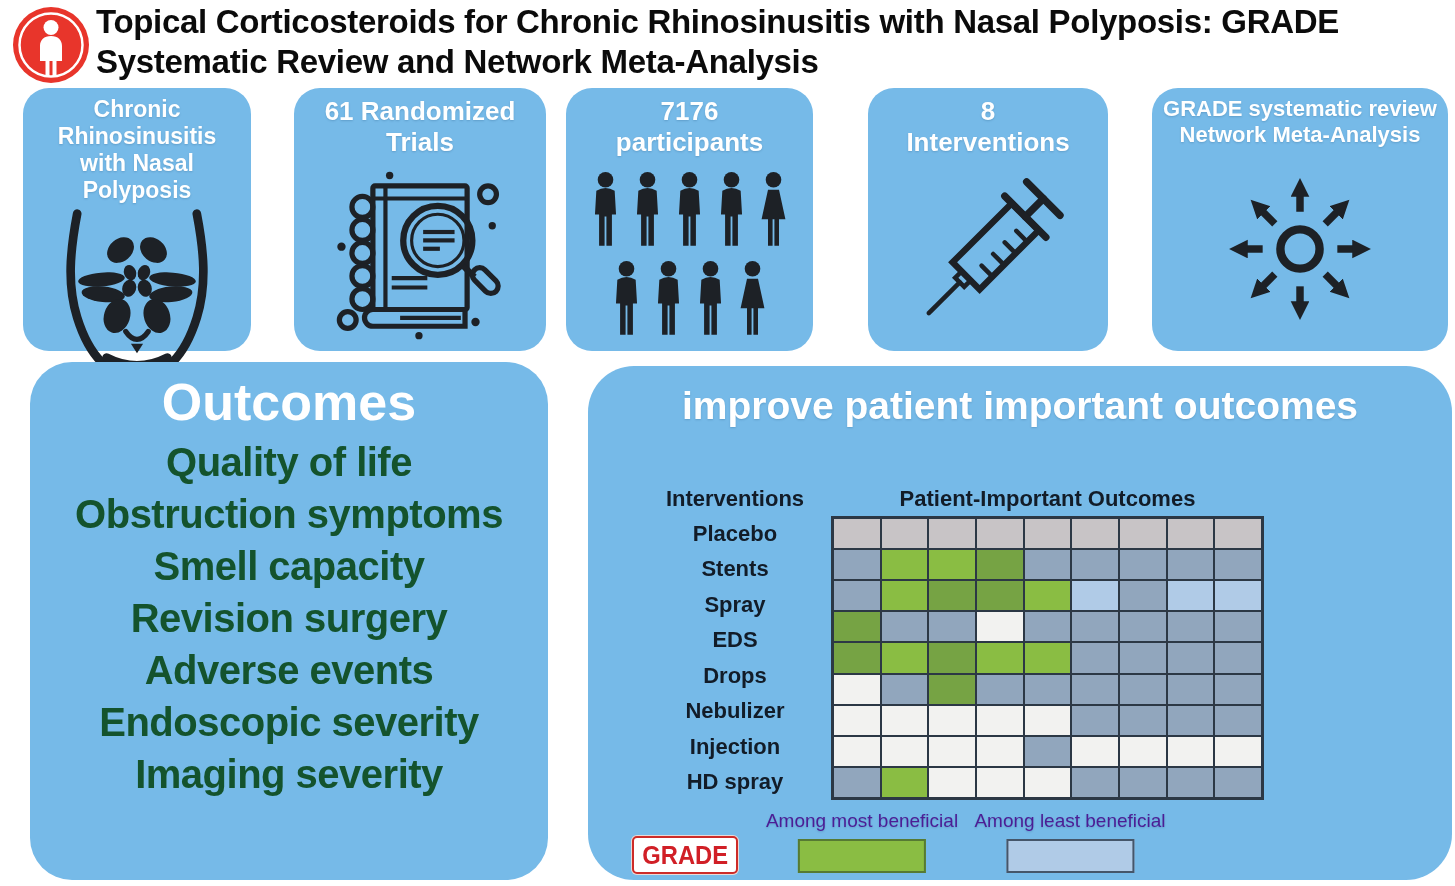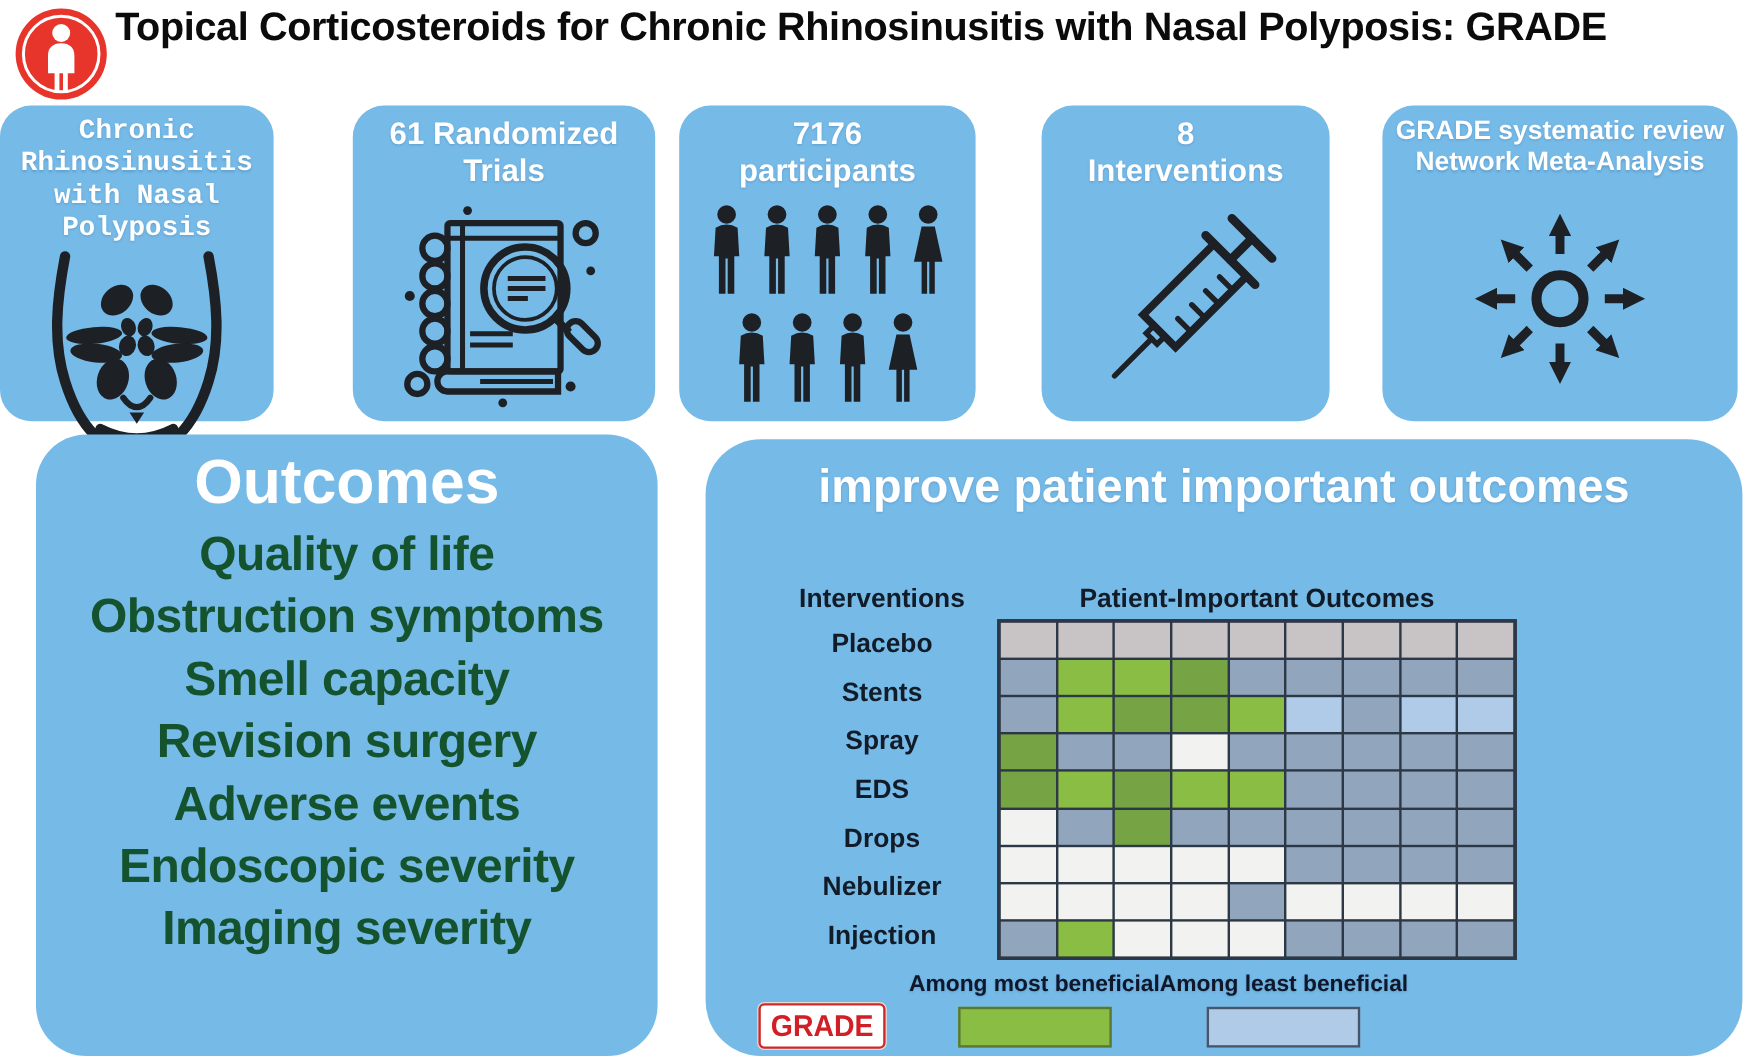--- a/index.html
+++ b/index.html
@@ -32,21 +32,21 @@
   .chead.left{left:40px;width:214px;}
   .chead.right{left:243px;width:433px;}
   .labelcol{position:absolute;left:40px;top:150px;width:214px;height:284px;display:flex;flex-direction:column;}
   .row-label{flex:1;display:flex;align-items:center;justify-content:center;font-weight:bold;
              font-size:22px;color:#121c28;line-height:1;}
   .grid{position:absolute;left:243px;top:150px;width:433px;height:284px;display:grid;
         grid-template-columns:repeat(9,1fr);grid-template-rows:repeat(9,1fr);gap:2px;
         background:#2c3845;border:3px solid #2c3845;box-sizing:border-box;}
   .mcell{width:100%;height:100%;}
   .legend-group{position:absolute;top:444px;transform:translateX(-50%);text-align:center;}
-  .legend-label{color:#0f172a;font-weight:bold;font-size:19px;white-space:nowrap;margin-bottom:7px;
+  .legend-label{color:#4c1d95;font-weight:normal;font-size:19px;white-space:nowrap;margin-bottom:7px;
                 text-shadow:0 1px 2px rgba(30,80,120,.25);}
   .legend-swatch{width:128px;height:34px;margin:0 auto;border:2px solid #45566a;box-sizing:border-box;}
   .grade-logo{position:absolute;left:44px;top:470px;width:106px;height:38px;background:#ffffff;
               border:2px solid #cd2b28;border-radius:5px;display:flex;align-items:center;
               justify-content:center;box-sizing:border-box;box-shadow:0 0 0 1px #e9d9d6;}
   .grade-text{color:#d11f26;font-weight:bold;font-size:25px;transform:scaleX(.95);}
 </style>
 </head>
 <body>
 
@@ -55,23 +55,24 @@
   <div class="hdr-icon">
     <svg width="78" height="78" viewBox="0 0 78 78">
       <circle cx="39" cy="39" r="38" fill="#e8352b"></circle>
       <circle cx="39" cy="39" r="31.5" fill="none" stroke="#ffffff" stroke-width="2.5"></circle>
       <circle cx="39" cy="21.5" r="7.5" fill="#ffffff"></circle>
       <path fill="#ffffff" d="M39 30 c-7 0 -11 4 -11 10 v15 h5.5 v16 h4 v-16 h3 v16 h4 v-16 h5.5 v-15 c0 -6 -4 -10 -11 -10 z"></path>
     </svg>
   </div>
   <div class="title">
     <div>Topical Corticosteroids for Chronic Rhinosinusitis with Nasal Polyposis: GRADE</div>
-  </div>
-
-  <div class="box" style="left:0;width:228px;font-family:Liberation Mono, monospace;">
+    <div>Systematic Review and Network Meta-Analysis</div>
+  </div>
+
+  <div class="box" style="left:23px;width:228px;">
     <div class="box-title t23">
       <div>Chronic Rhinosinusitis</div>
       <div>with Nasal Polyposis</div>
     </div>
     <div class="box-icon">
       <svg viewBox="0 0 210 210" width="182" height="182" fill="#1d2126">
         <path d="M36 10 C28 52 24 92 36 130 C50 175 74 199 105 199 C136 199 160 175 174 130 C186 92 182 52 174 10" fill="none" stroke="#1d2126" stroke-width="10" stroke-linecap="round"></path>
         <ellipse cx="86" cy="52" rx="17" ry="13" transform="rotate(-40 86 52)"></ellipse>
         <ellipse cx="124" cy="52" rx="17" ry="13" transform="rotate(40 124 52)"></ellipse>
         <ellipse cx="64" cy="86" rx="27" ry="8" transform="rotate(-5 64 86)"></ellipse>
@@ -246,20 +247,21 @@
     <div class="chead right">Patient-Important Outcomes</div>
 
     <div class="labelcol">
         <div class="row-label">Placebo</div>
         <div class="row-label">Stents</div>
         <div class="row-label">Spray</div>
         <div class="row-label">EDS</div>
         <div class="row-label">Drops</div>
         <div class="row-label">Nebulizer</div>
         <div class="row-label">Injection</div>
+        <div class="row-label">HD spray</div>
       </div>
     <div class="grid">
         <div class="mcell" style="background: rgb(200, 196, 198);"></div>
         <div class="mcell" style="background: rgb(200, 196, 198);"></div>
         <div class="mcell" style="background: rgb(200, 196, 198);"></div>
         <div class="mcell" style="background: rgb(200, 196, 198);"></div>
         <div class="mcell" style="background: rgb(200, 196, 198);"></div>
         <div class="mcell" style="background: rgb(200, 196, 198);"></div>
         <div class="mcell" style="background: rgb(200, 196, 198);"></div>
         <div class="mcell" style="background: rgb(200, 196, 198);"></div>

